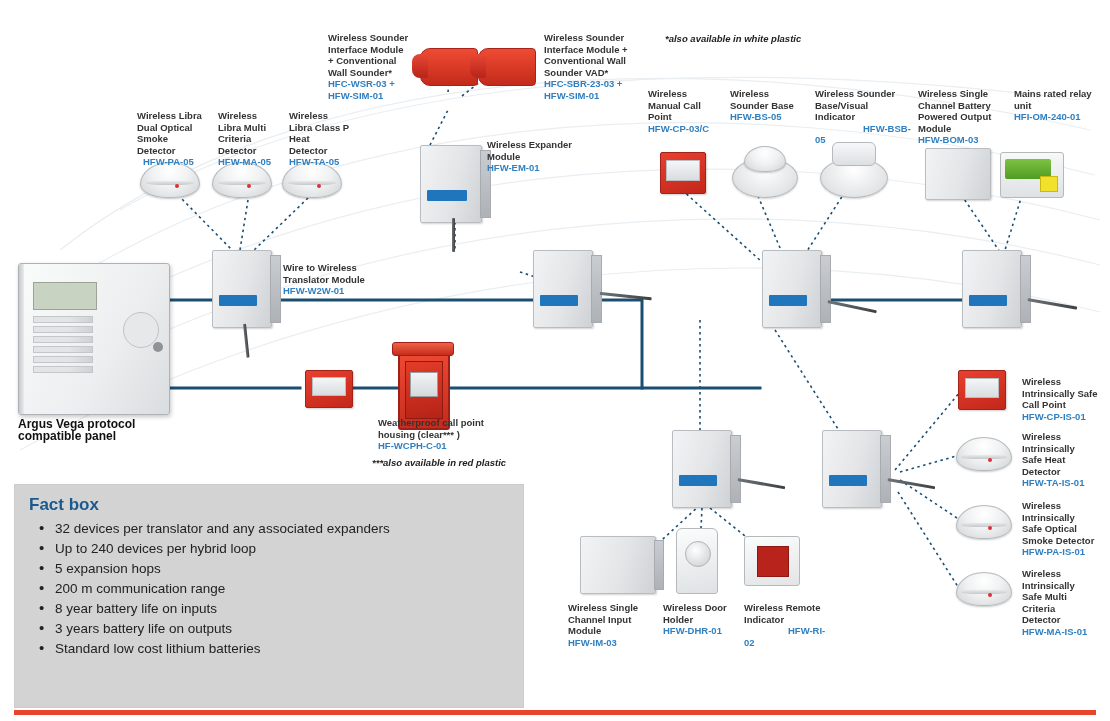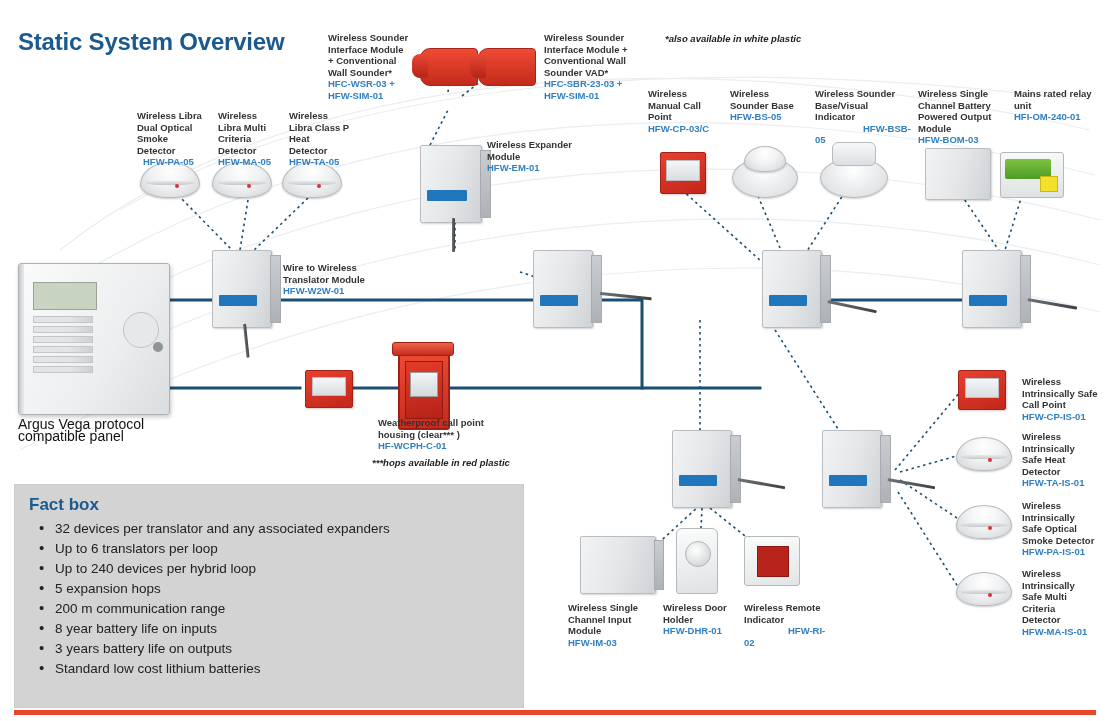--- a/index.html
+++ b/index.html
@@ -47,22 +47,22 @@
   }
   .note-ital {
     position: absolute;
     font-size: 9.5px;
     font-style: italic;
     font-weight: bold;
     color: #222;
   }
   .panel-caption {
     position: absolute;
-    font-size: 14px;
-    font-weight: normal;
+    font-size: 12px;
+    font-weight: bold;
     color: #111;
     line-height: 12px;
   }
   
   #factbox {
     position: absolute;
     left: 14px;
     top: 484px;
     width: 508px;
     height: 222px;
@@ -334,21 +334,20 @@
       <path d="M700 505 L 640 560"></path>
       <path d="M702 508 L 700 548"></path>
       <path d="M710 508 L 760 548"></path>
       <path d="M895 470 L 960 392"></path>
       <path d="M900 472 L 960 455"></path>
       <path d="M900 480 L 960 520"></path>
       <path d="M898 492 L 960 590"></path>
     </g>
   </svg>
 
-  <div class="title">Static System Overview</div>
 
   <div class="fire-panel dev" style="left:18px; top:263px; width:150px; height:150px;">
     <div class="hinge"></div>
     <div class="screen"></div>
     <div class="ledcol">
       <div class="ledrow"></div>
         <div class="ledrow"></div>
         <div class="ledrow"></div>
       <div class="ledrow"></div>
         <div class="ledrow"></div>
@@ -508,21 +507,21 @@
   <div class="lbl" style="left:544px; top:32px; width:104px;">
     <span style="white-space:pre-line;">Wireless Sounder
 Interface Module +
 Conventional Wall
 Sounder VAD*</span><br>
     <span class="code" style="white-space:pre-line;">HFC-SBR-23-03 +
 HFW-SIM-01</span>
   </div>
 
   <div class="note-ital" style="left:665px; top:33px;">*also available in white plastic</div>
-  <div class="note-ital" style="left:372px; top:457px;">***hops available in red  plastic</div>
+  <div class="note-ital" style="left:372px; top:457px;">***also available in red  plastic</div>
 
   <div class="lbl" style="left:648px; top:88px; width:82px;">
     <span style="white-space:pre-line;">Wireless
 Manual Call
 Point</span><br>
     <span class="code" style="white-space:pre-line;">HFW-CP-03/C</span>
   </div>
 
   <div class="lbl" style="left:730px; top:88px; width:80px;">
     <span style="white-space:pre-line;">Wireless
@@ -622,21 +621,20 @@
 
   <div class="panel-caption" style="left:18px; top:418px; width:160px;">
     <span>Argus Vega protocol</span><br>
     <span>compatible panel</span>
   </div>
 
   <div id="factbox">
     <h2>Fact box</h2>
     <ul id="fact-list">
         <li>32 devices per translator and any associated expanders</li>
-        <li>Up to 6 translators per loop</li>
         <li>Up to 240 devices per hybrid loop</li>
         <li>5 expansion hops</li>
         <li>200 m communication range</li>
         <li>8 year battery life on inputs</li>
         <li>3 years battery life on outputs</li>
         <li>Standard low cost lithium batteries</li>
       </ul>
   </div>
 
   <div id="redbar"></div>

